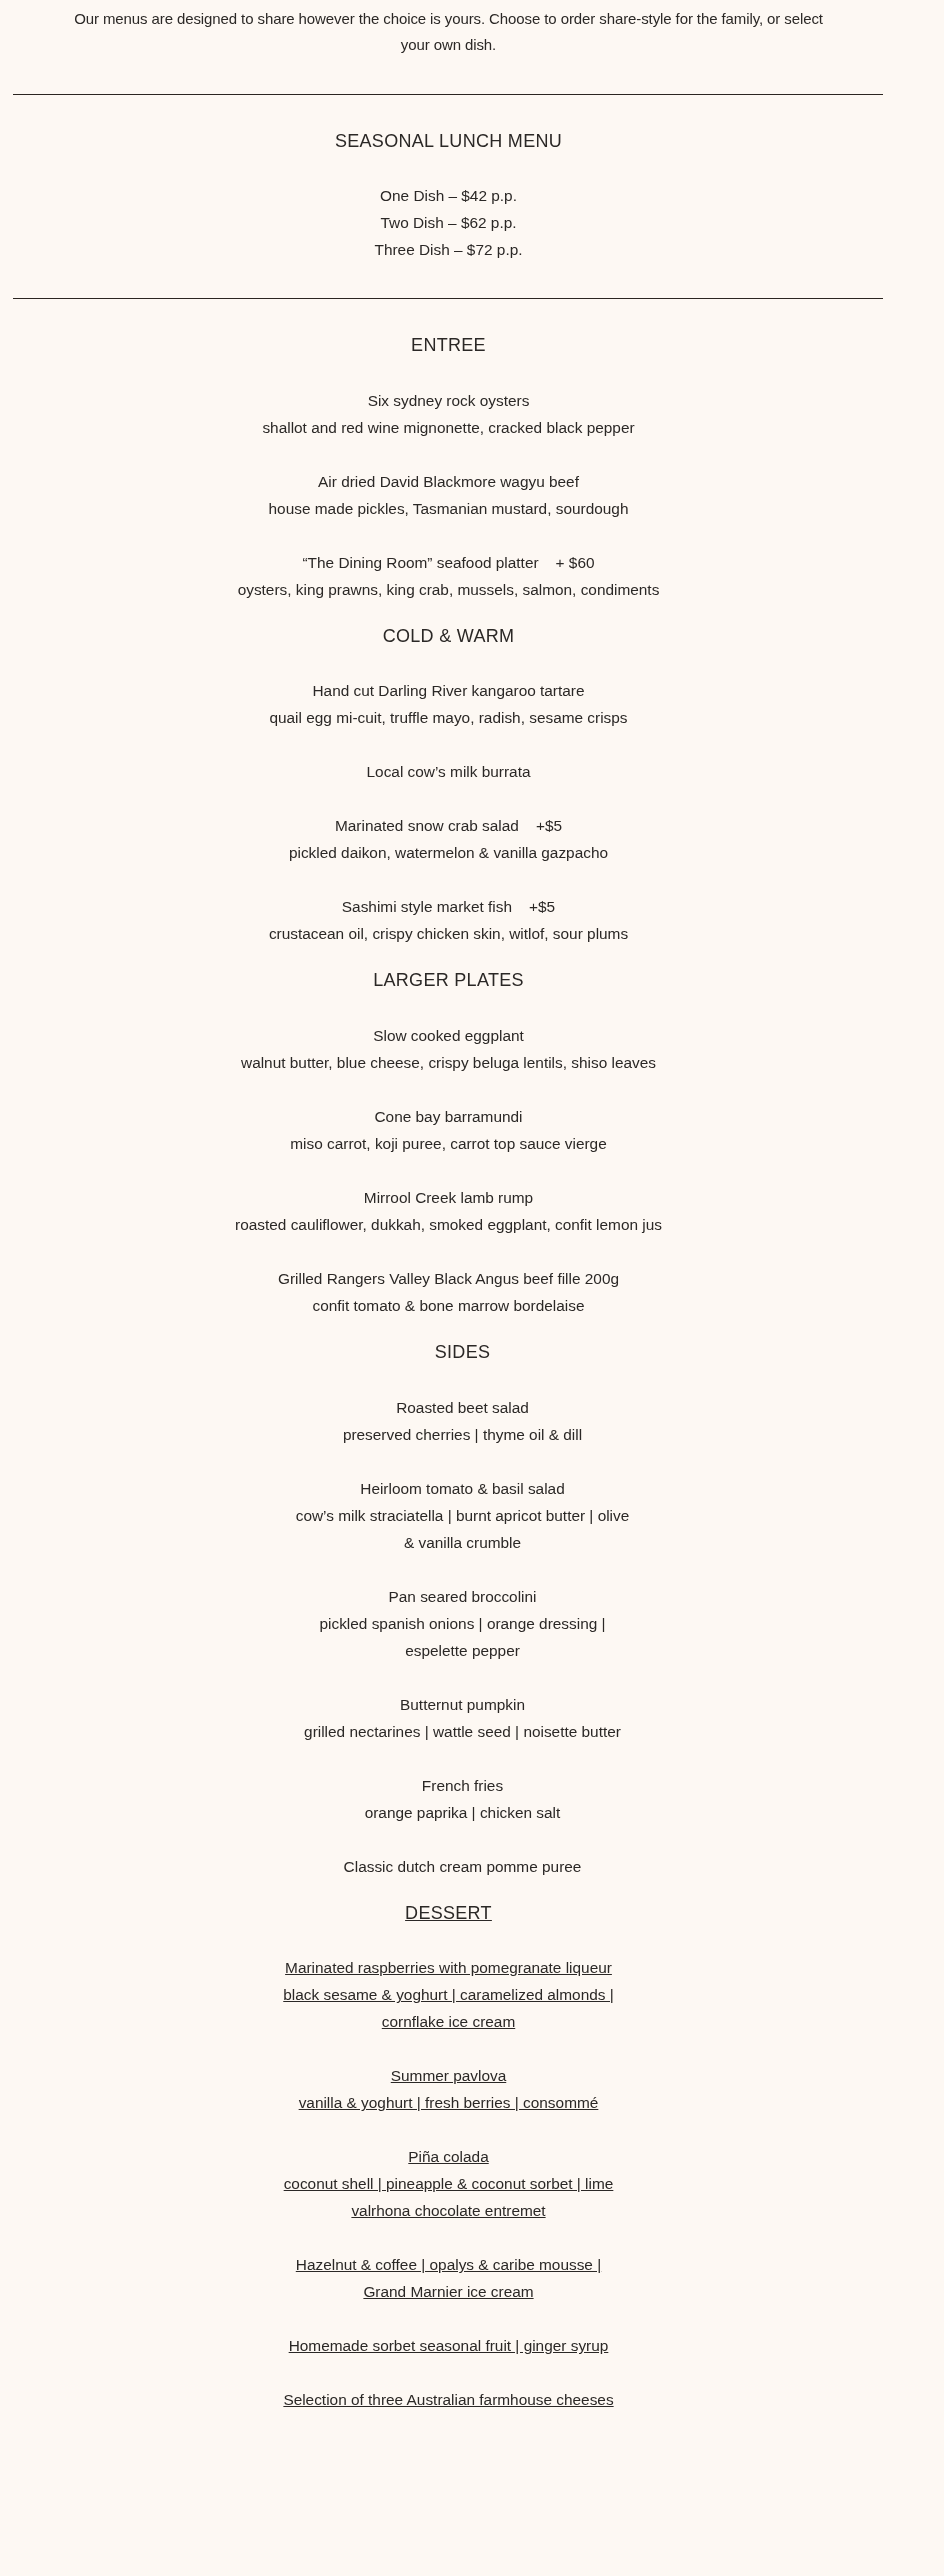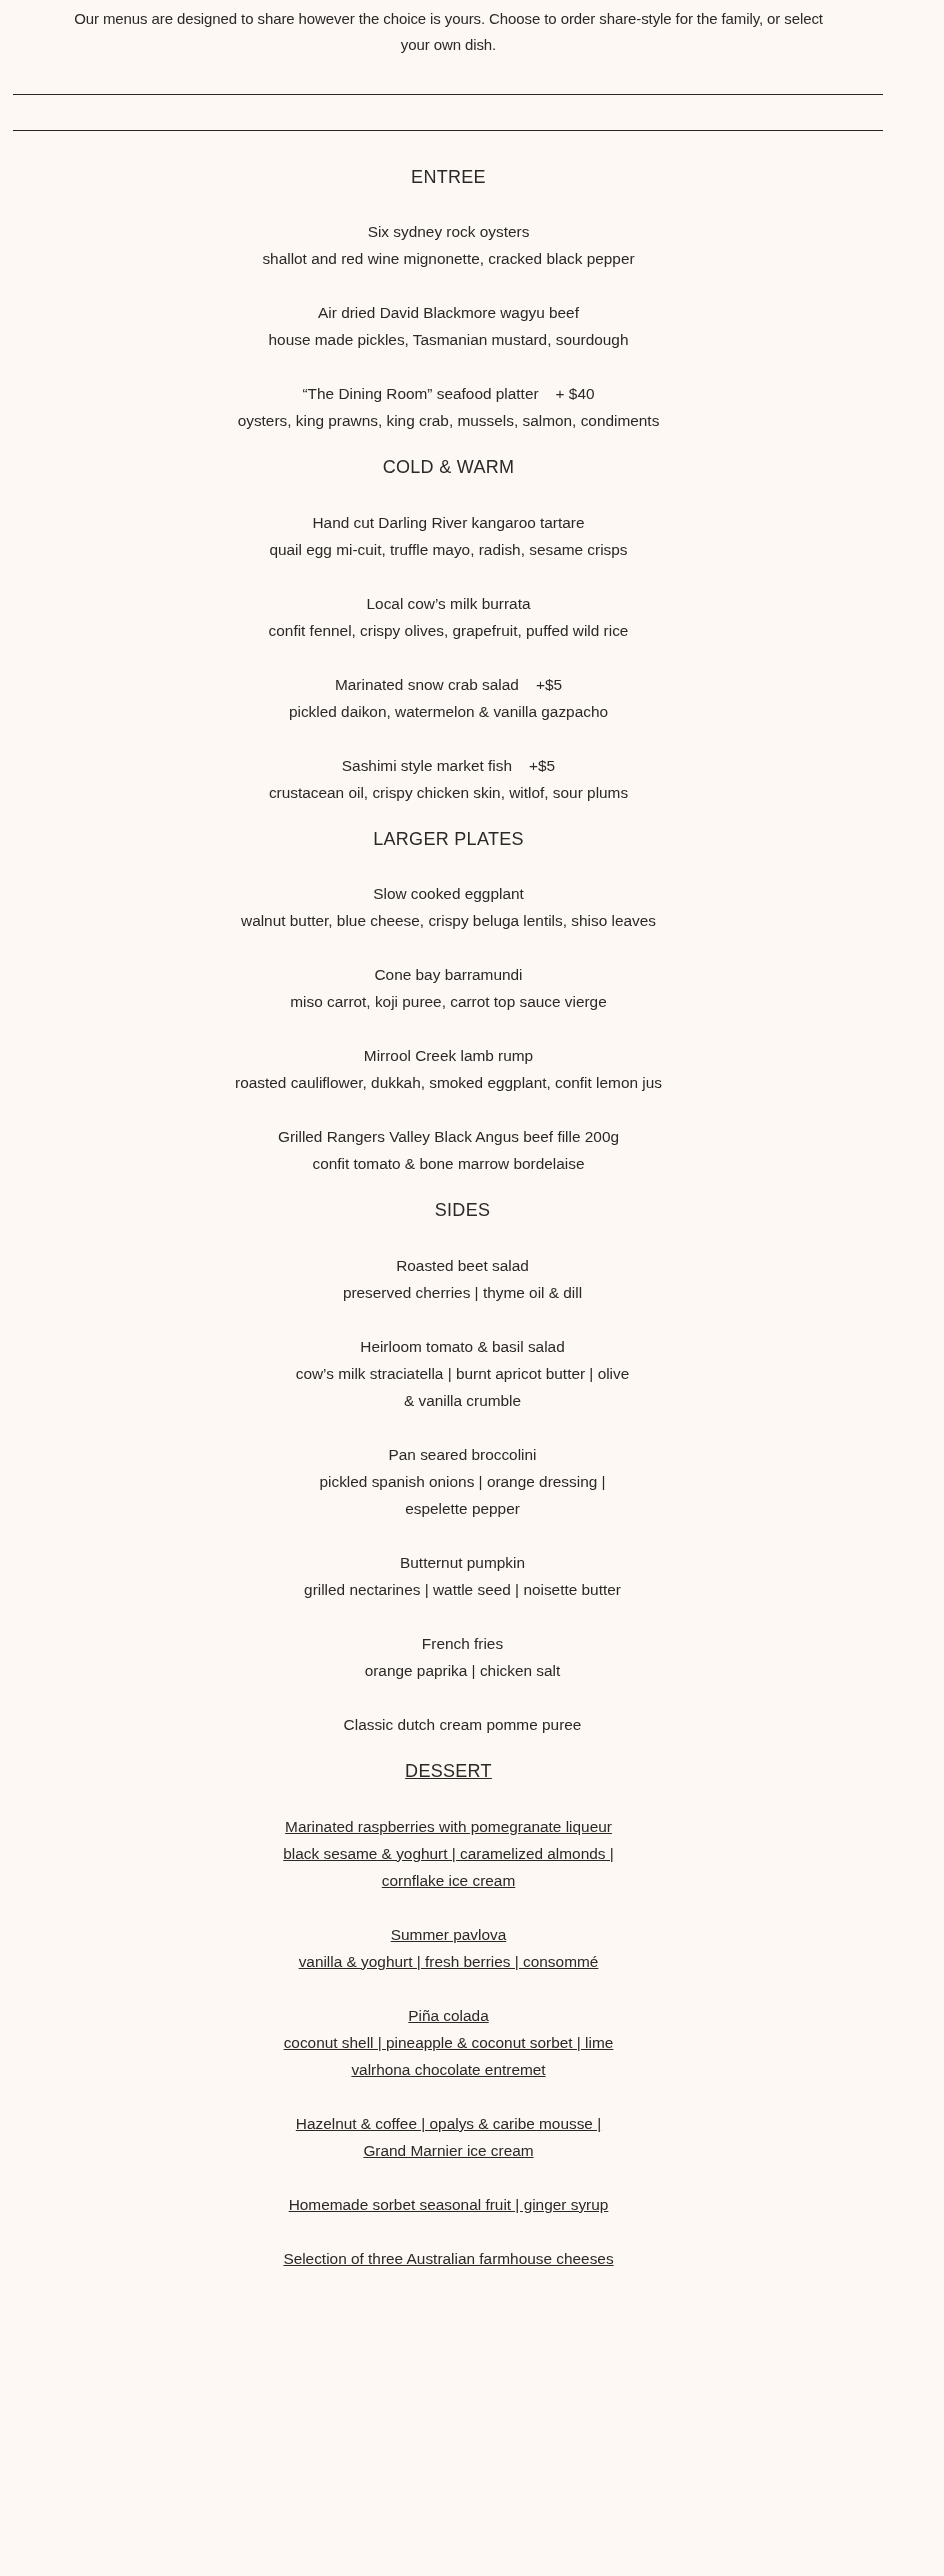--- a/index.html
+++ b/index.html
@@ -77,51 +77,58 @@
 <div class="page">
   <div class="col">
     <div class="intro">
       <div>Our menus are designed to share however the choice is yours. Choose to order share-style for the family, or select</div>
       <div>your own dish.</div>
     </div>
   </div>
 
   <hr class="rule rule-1">
 
+  <div class="col sec-seasonal">
+    <h2 class="section-title">SEASONAL LUNCH MENU</h2>
+    <div class="prices">
+      <div class="line">One Dish – $42 p.p.</div>
+      <div class="line">Two Dish – $62 p.p.</div>
+      <div class="line">Three Dish – $72 p.p.</div>
+    </div>
+  </div>
 
   <hr class="rule rule-2">
 
   <div id="sections">
       <div class="col sec-entree">
         <h2 class="section-title">ENTREE</h2>
         <div class="items">
           <div class="item" style="margin-top: 0px;">
             <div class="line"><span>Six sydney rock oysters</span></div>
             <div class="line">shallot and red wine mignonette, cracked black pepper</div>
           </div>
           <div class="item">
             <div class="line"><span>Air dried David Blackmore wagyu beef</span></div>
             <div class="line">house made pickles, Tasmanian mustard, sourdough</div>
           </div>
           <div class="item">
-            <div class="line"><span>“The Dining Room” seafood platter</span><span class="surcharge">+ $40</span></div>
+            <div class="line"><span>“The Dining Room” seafood platter</span><span class="surcharge">+ $60</span></div>
             <div class="line">oysters, king prawns, king crab, mussels, salmon, condiments</div>
           </div>
         </div>
       </div>
       <div class="col sec-cold">
         <h2 class="section-title">COLD &amp; WARM</h2>
         <div class="items">
           <div class="item" style="margin-top: 0px;">
             <div class="line"><span>Hand cut Darling River kangaroo tartare</span></div>
             <div class="line">quail egg mi-cuit, truffle mayo, radish, sesame crisps</div>
           </div>
           <div class="item">
             <div class="line"><span>Local cow’s milk burrata</span></div>
-            <div class="line">confit fennel, crispy olives, grapefruit, puffed wild rice</div>
           </div>
           <div class="item">
             <div class="line"><span>Marinated snow crab salad</span><span class="surcharge">+$5</span></div>
             <div class="line">pickled daikon, watermelon &amp; vanilla gazpacho</div>
           </div>
           <div class="item">
             <div class="line"><span>Sashimi style market fish</span><span class="surcharge">+$5</span></div>
             <div class="line">crustacean oil, crispy chicken skin, witlof, sour plums</div>
           </div>
         </div>

